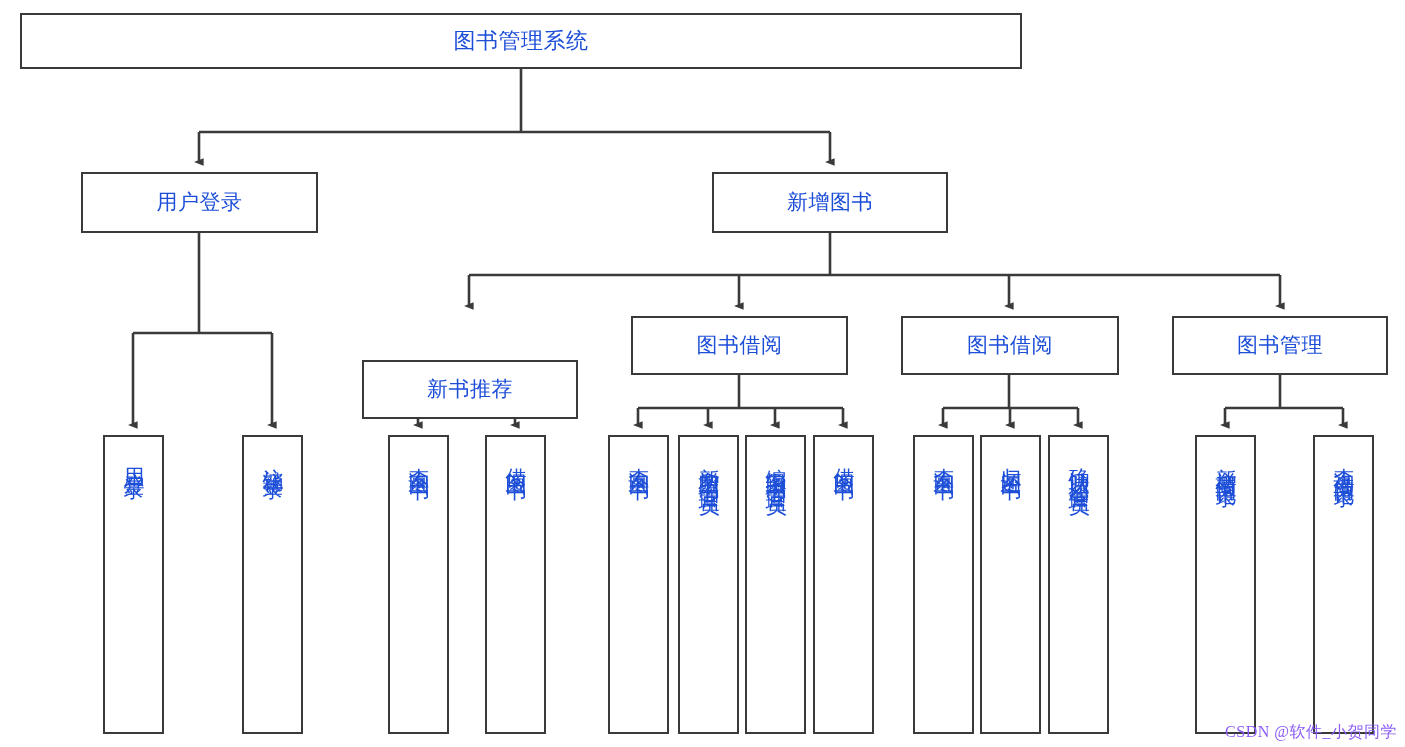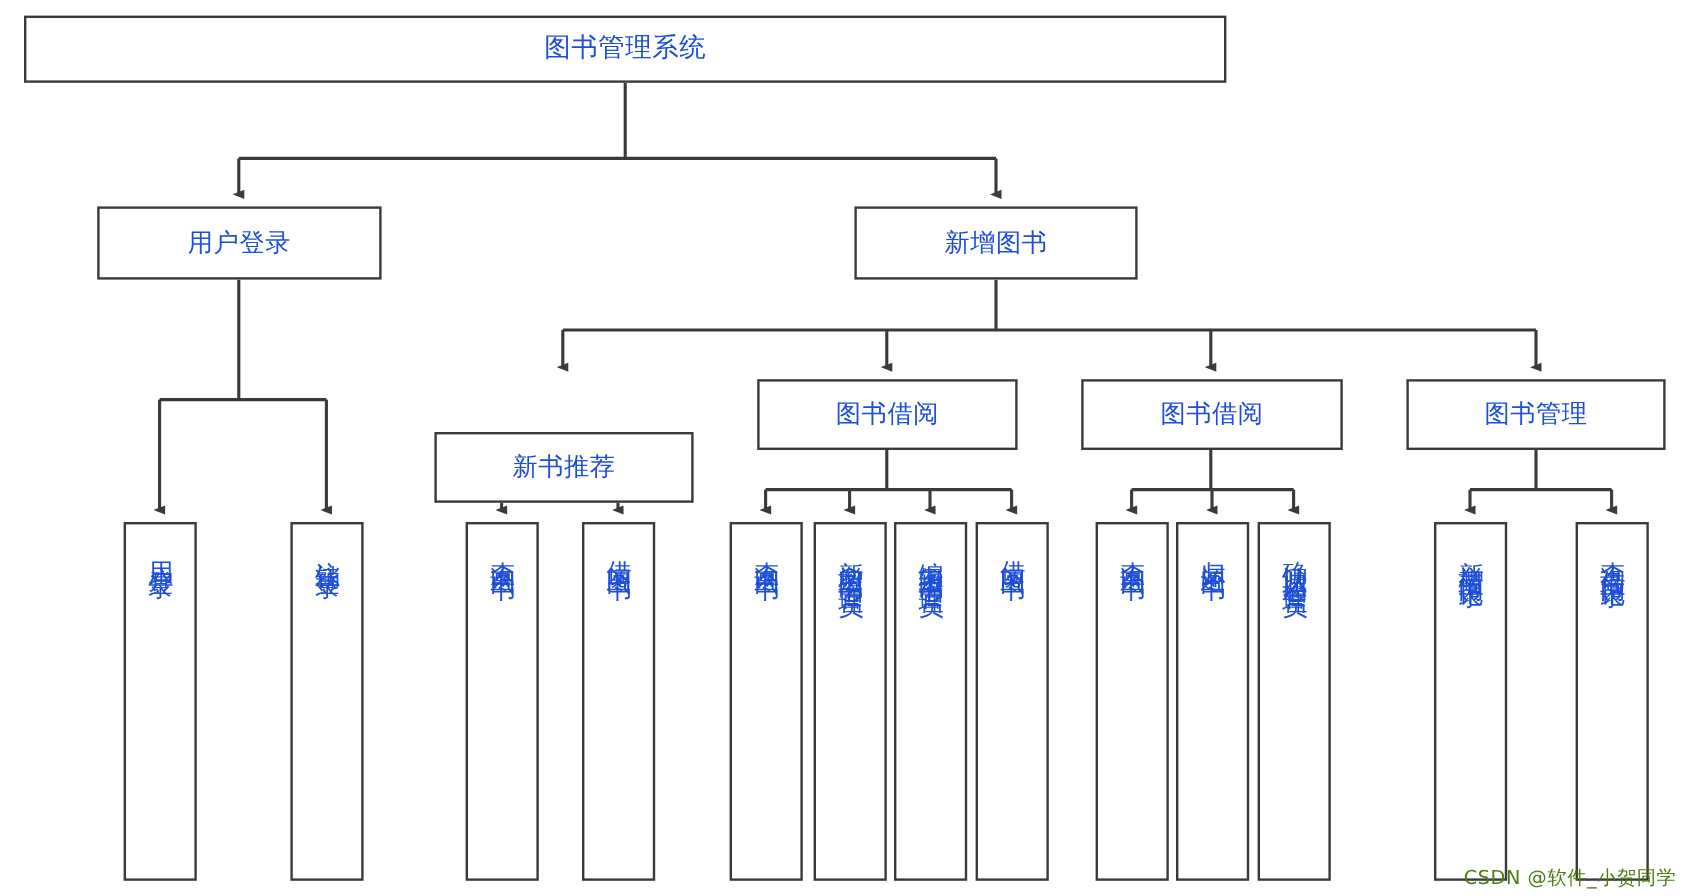--- a/index.html
+++ b/index.html
@@ -60,23 +60,24 @@
     font-size: 21px;
     letter-spacing: 4px;
     line-height: 1;
     white-space: nowrap;
   }
   .watermark {
     position: absolute;
     right: 8px;
     bottom: 4px;
     font-size: 16px;
-    color: #4d7c0f;
+    color: #8b5cf6;
     letter-spacing: 0.5px;
     user-select: none;
+    font-family: Liberation Serif, serif;
   }
 </style>
 </head>
 <body>
 
 <div id="canvas">
 
   <svg class="wires" viewBox="0 0 1405 747" xmlns="http://www.w3.org/2000/svg">
     <defs>
       <marker id="arrow" markerWidth="10" markerHeight="10" refX="4.2" refY="5" orient="auto" markerUnits="userSpaceOnUse">

